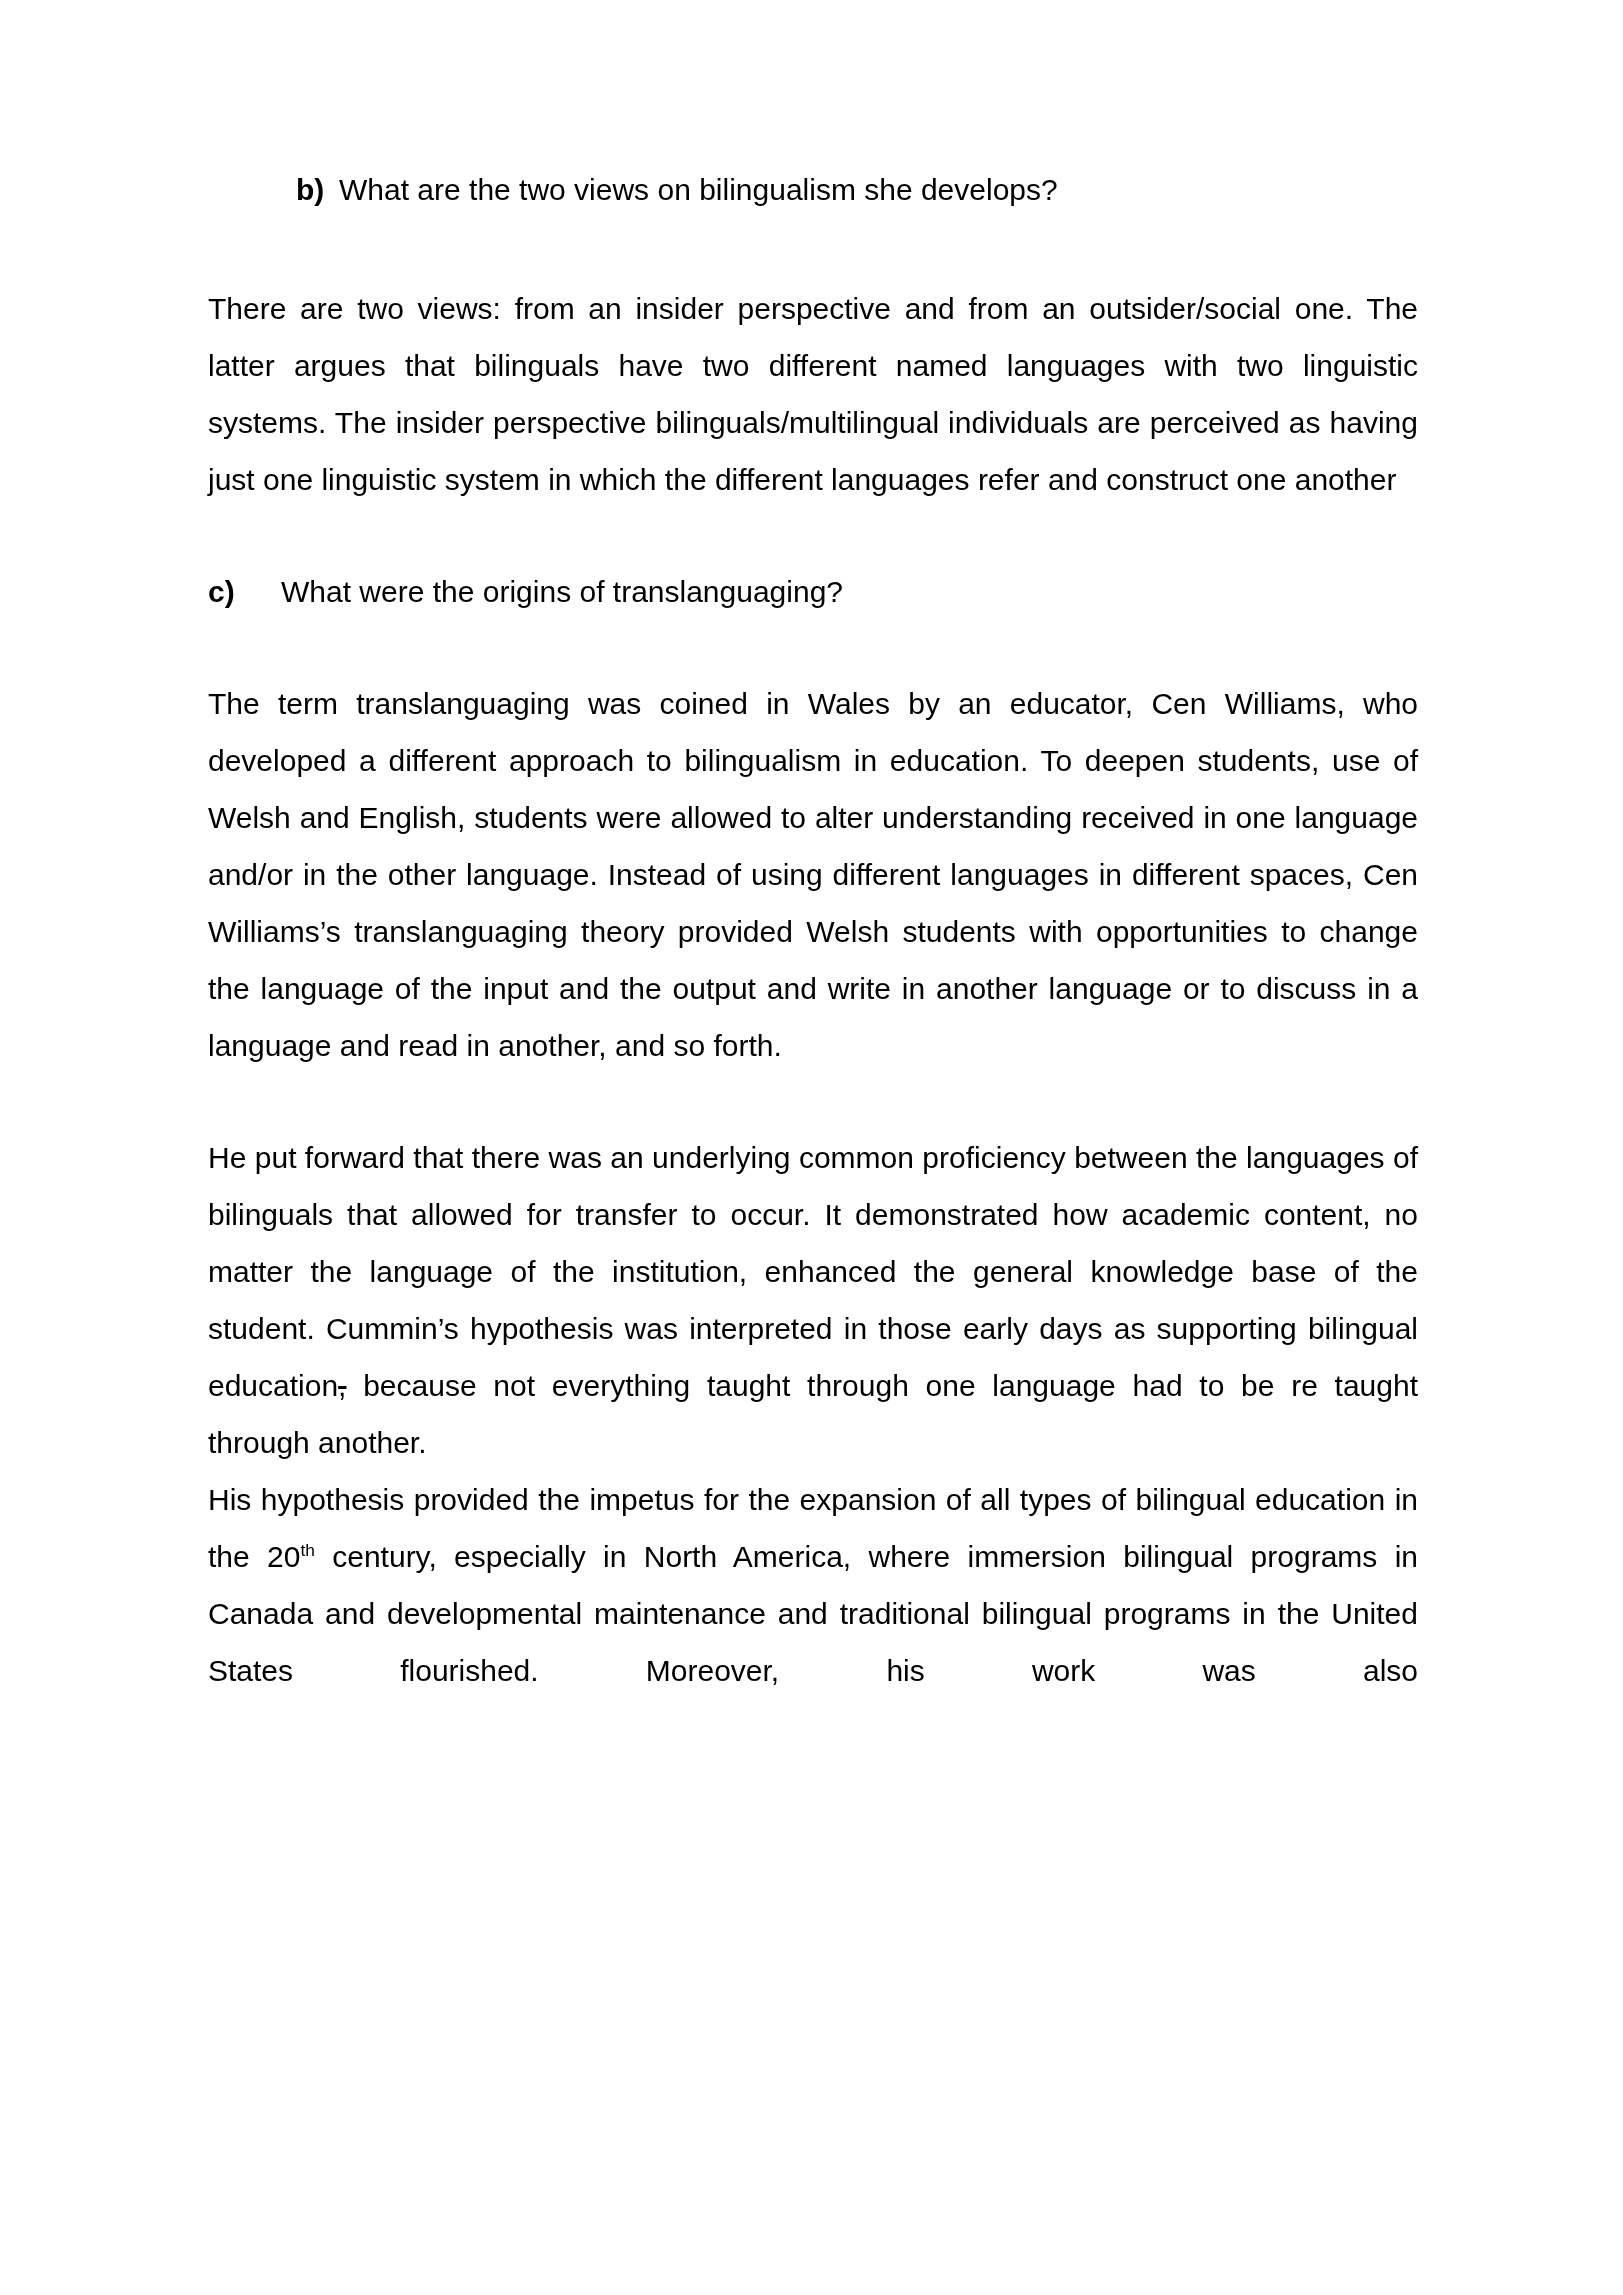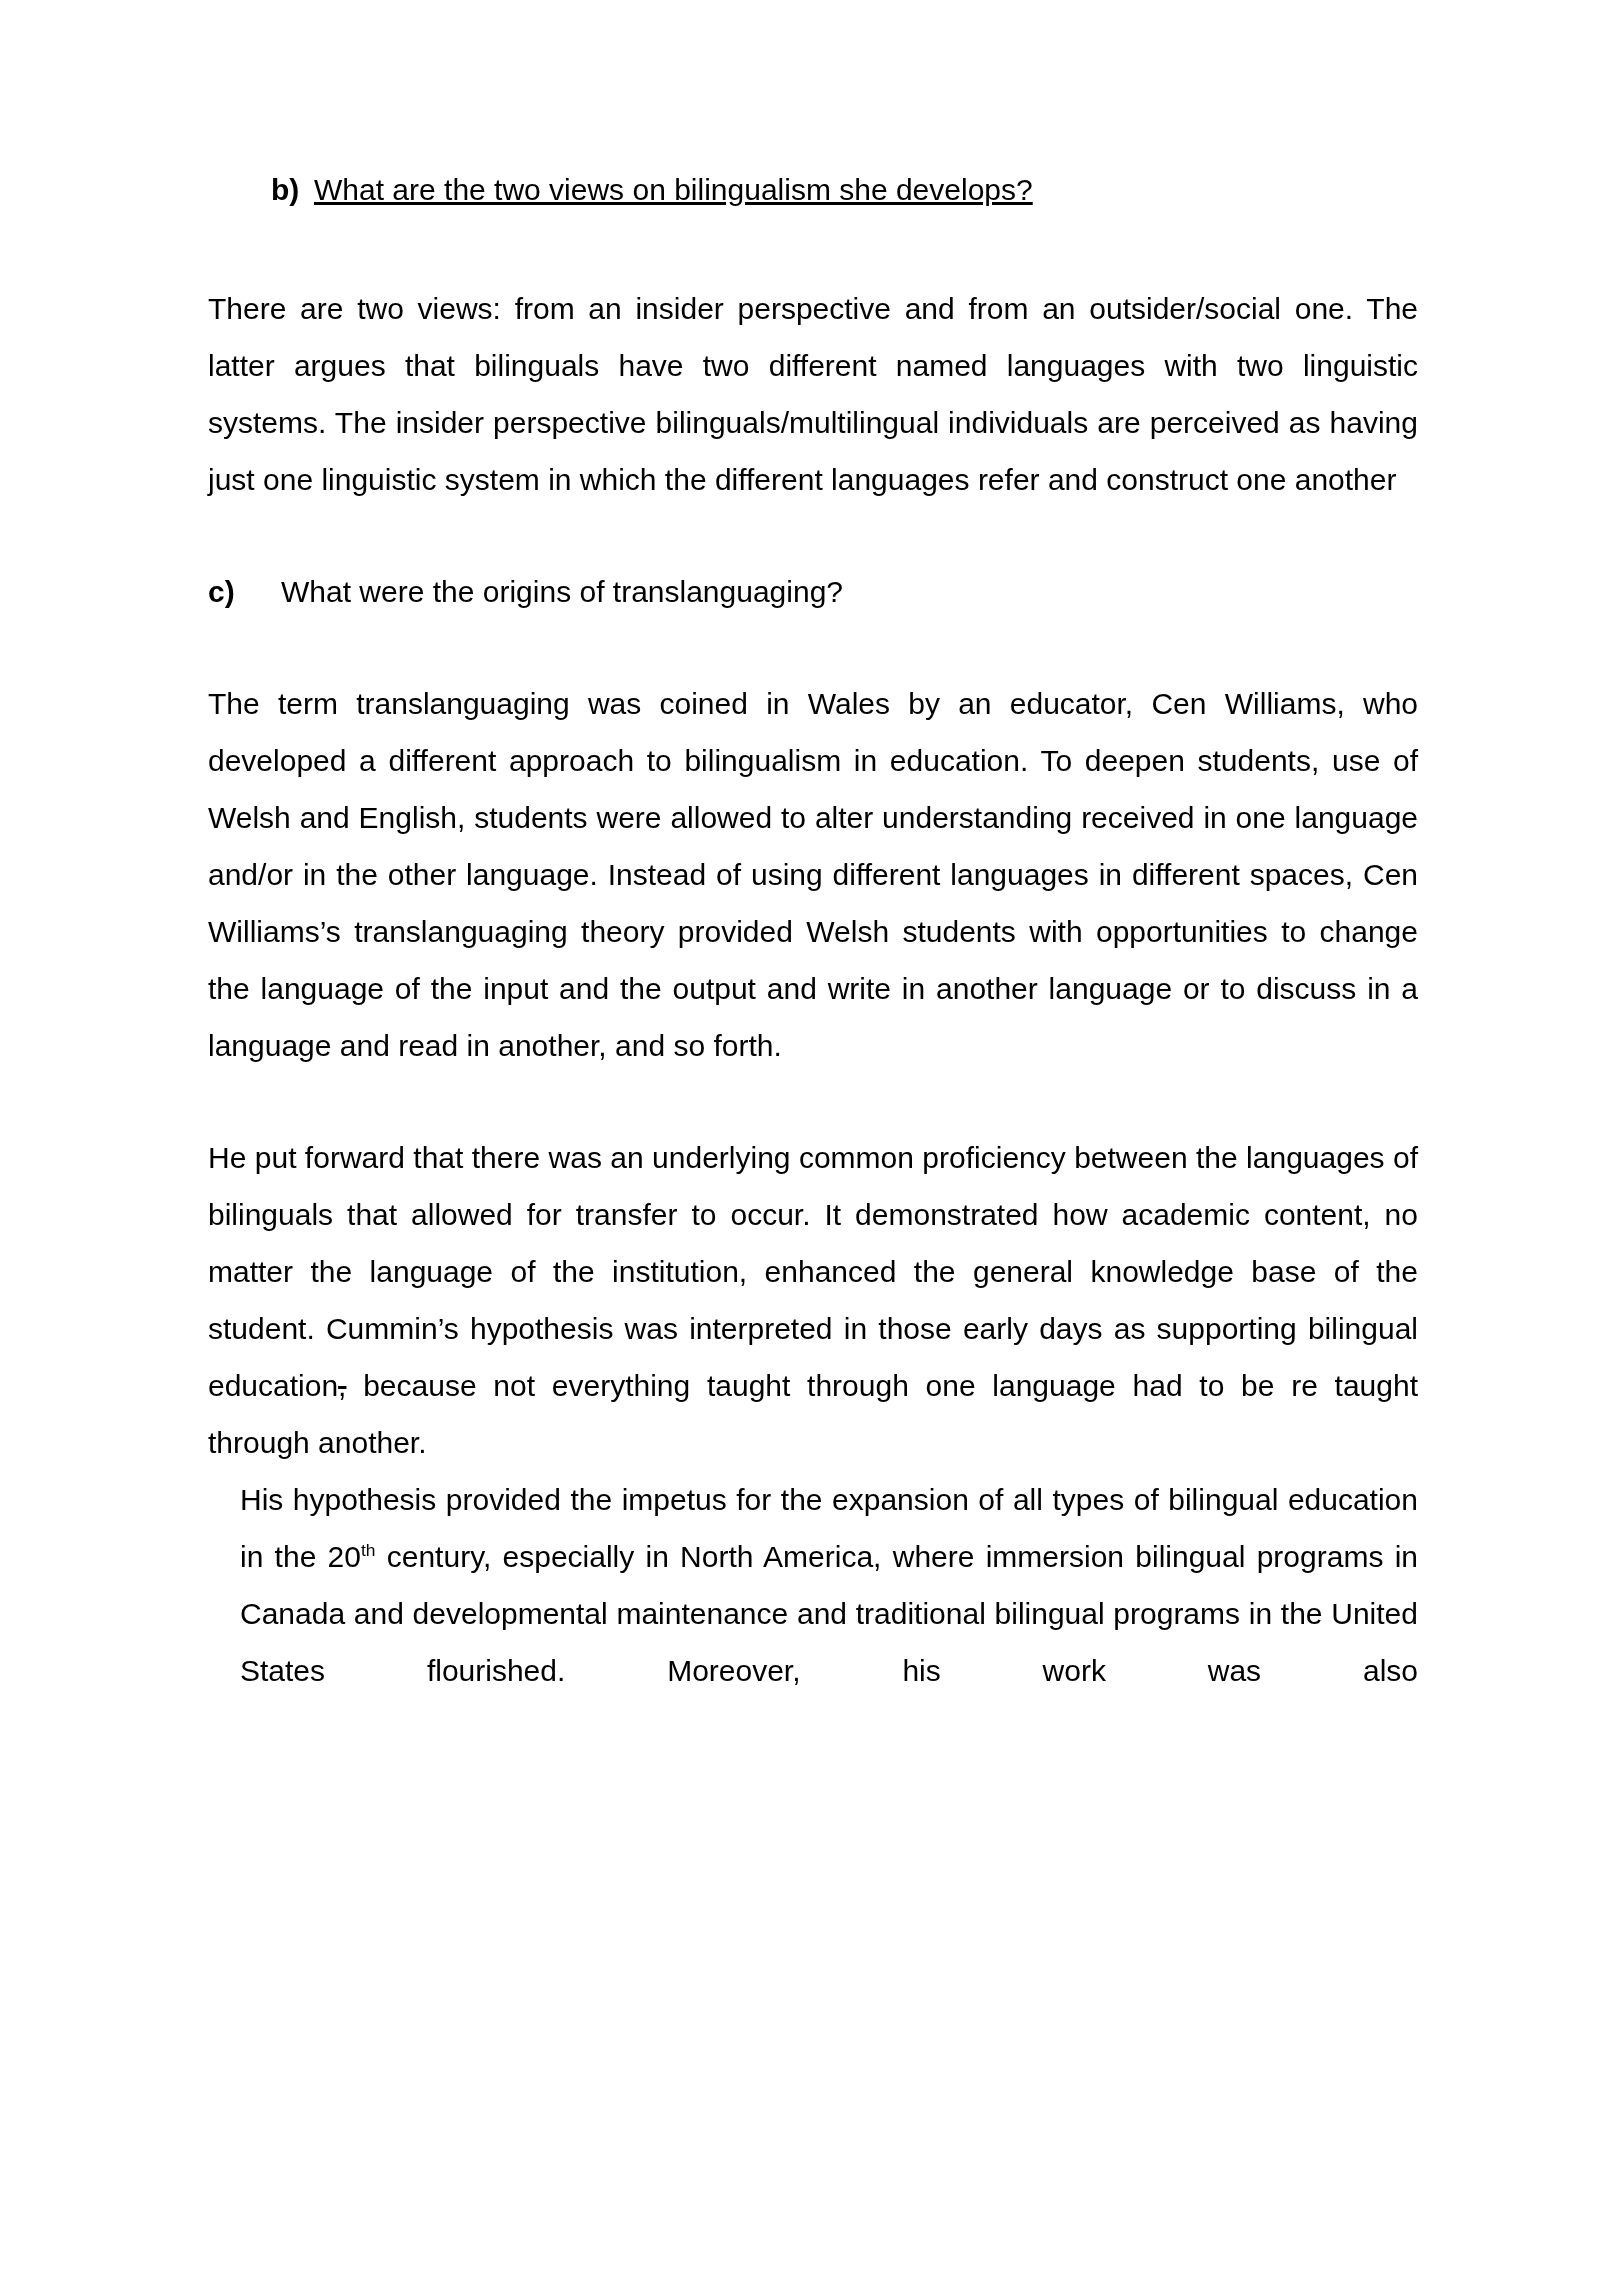--- a/index.html
+++ b/index.html
@@ -22,30 +22,29 @@
   p {
     margin: 0;
     line-height: 57px;
   }
   .answer {
     text-align: justify;
   }
   .answer-justify-last {
     text-align: justify;
     text-align-last: justify;
-    margin-left: 32px;
   }
   .question {
     text-align: left;
   }
   .q-label {
     font-weight: bold;
     display: inline-block;
   }
-  .q-b { margin-left: 63px; text-decoration: underline; }
+  .q-b { margin-left: 88px; }
   .q-b .q-label { width: 43px; }
   .q-hanging {
     padding-left: 73px;
     text-indent: -73px;
   }
   .q-hanging .q-label {
     width: 73px;
     text-indent: 0;
   }
   .mt-std { margin-top: 55px; }

